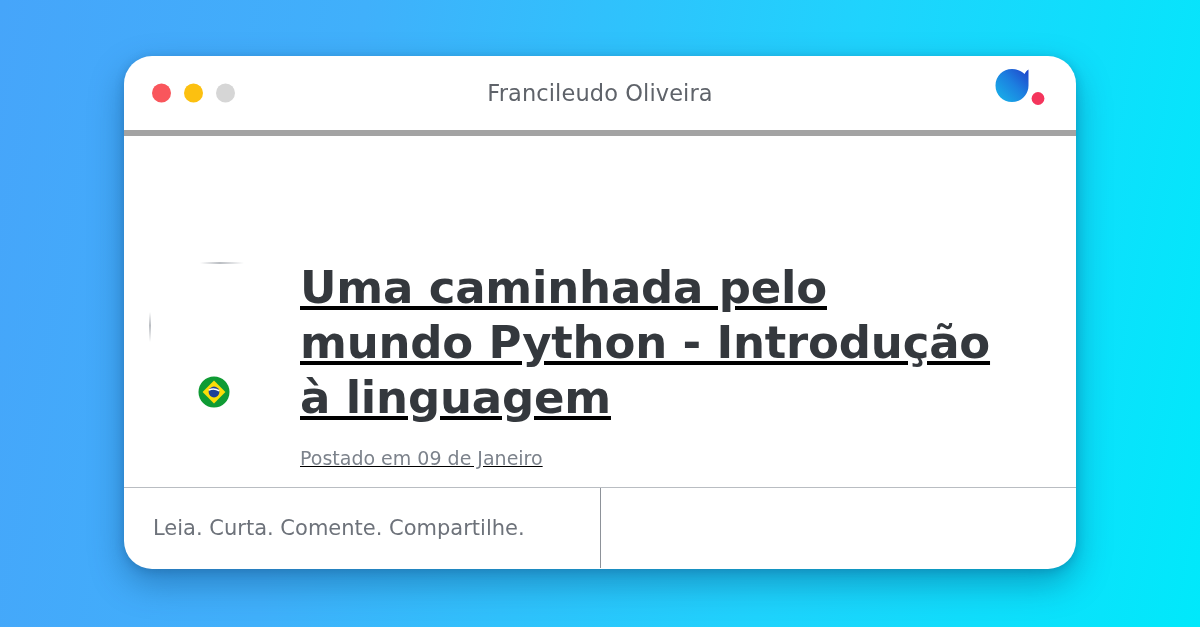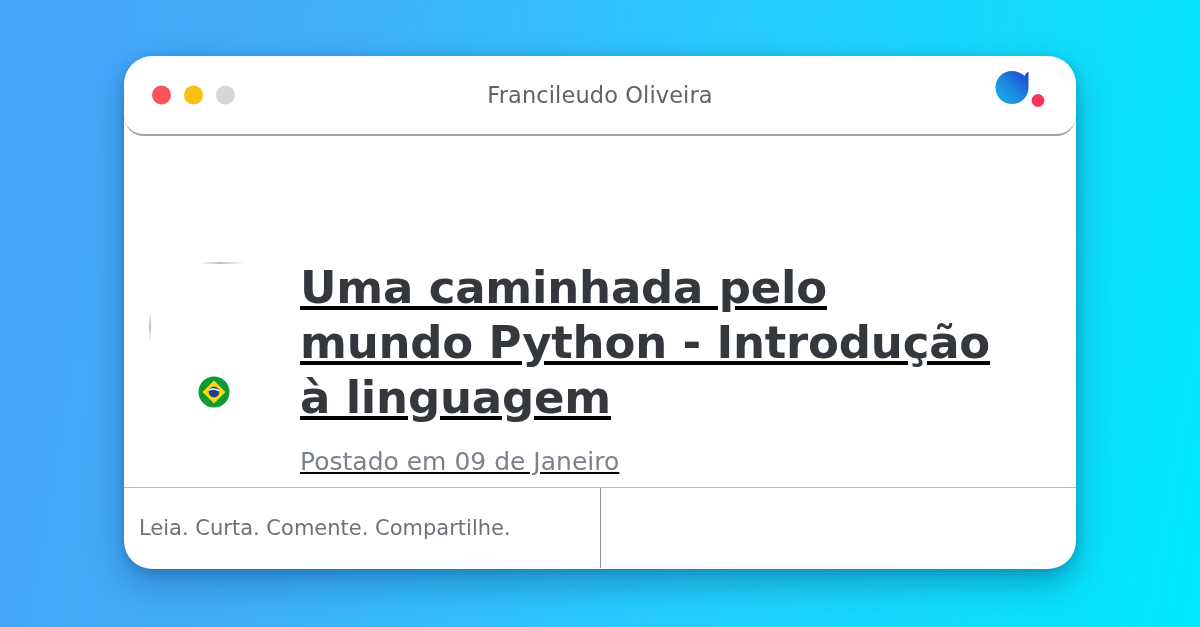--- a/index.html
+++ b/index.html
@@ -31,23 +31,22 @@
     border-radius: 28px;
     box-shadow: 0 14px 34px rgba(8, 60, 110, 0.40),
                 0 2px 10px rgba(8, 60, 110, 0.22);
     overflow: hidden;
   }
 
   
   .titlebar {
     position: relative;
     height: 80px;
-    border-bottom: 2px solid #a3a3a3;
-    box-sizing: border-box;
-    border-radius: 20px;
+    border-bottom: 6px solid #a3a3a3;
+    box-sizing: border-box;
   }
   .traffic-lights {
     position: absolute;
     left: 28px;
     top: 50%;
     transform: translateY(-50%);
     display: flex;
     gap: 13px;
   }
   .dot {
@@ -124,38 +123,38 @@
   .article-title {
     margin: 0;
     font-size: 45px;
     line-height: 55px;
     font-weight: 700;
     color: #34383d;
     letter-spacing: -0.2px;
   }
   .article-meta {
     margin: 22px 0 0 0;
-    font-size: 25px;
+    font-size: 19px;
     color: #7c828b;
     font-weight: 400;
   }
 
   
   .card-footer {
     position: relative;
     height: 81px;
     border-top: 1px solid #b9bdc2;
     box-sizing: border-box;
     display: flex;
   }
   .footer-left {
     width: 476px;
     display: flex;
     align-items: center;
-    padding-left: 15px;
+    padding-left: 29px;
     box-sizing: border-box;
   }
   .footer-tagline {
     font-size: 21px;
     color: #6d727a;
     font-weight: 400;
     white-space: nowrap;
   }
   .footer-divider {
     width: 1px;

